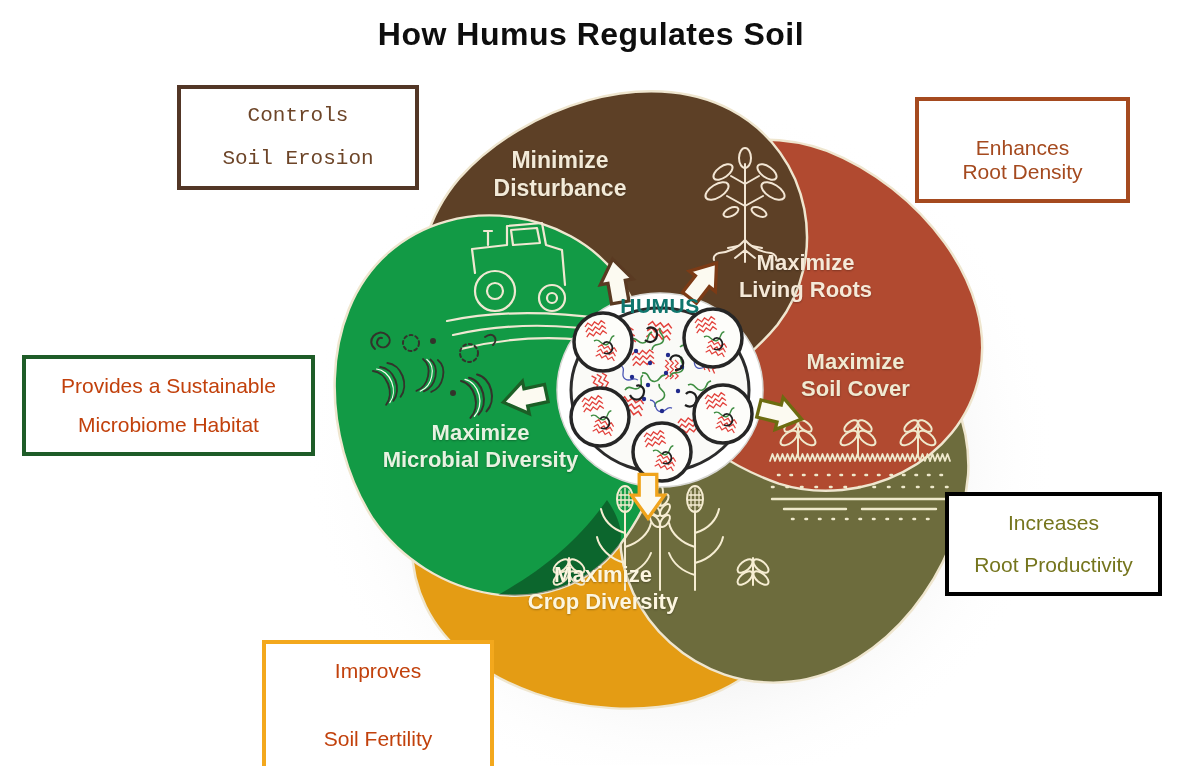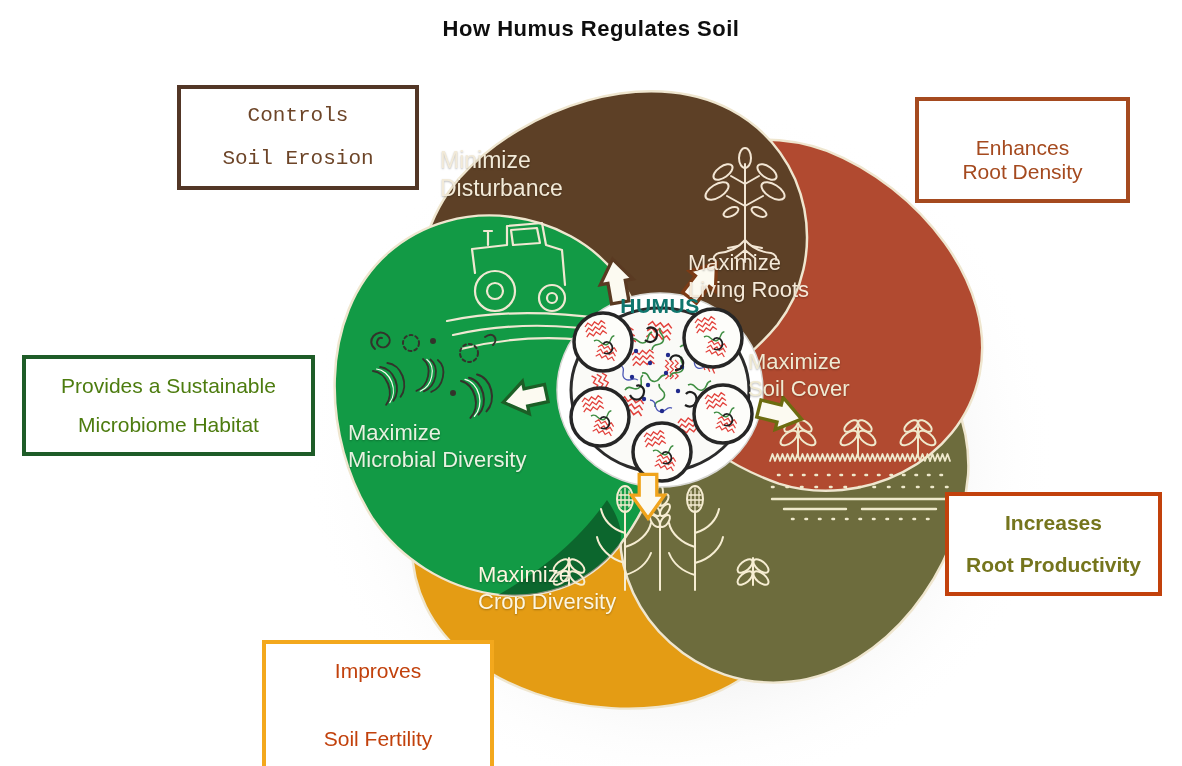--- a/index.html
+++ b/index.html
@@ -1,32 +1,32 @@
 <!DOCTYPE html>
 <html><head>
 <meta charset="utf-8">
 <style>
   html,body{margin:0;padding:0;background:#fff;}
   #page{position:relative;width:1182px;height:766px;background:#ffffff;overflow:hidden;
         font-family:"Liberation Sans",sans-serif;}
   .title{position:absolute;left:0;top:16px;width:100%;text-align:center;
-         font-size:22px;font-weight:bold;color:#0e0e0e;letter-spacing:.5px;}
+         font-size:32px;font-weight:bold;color:#0e0e0e;letter-spacing:.5px;}
   
   .callout{position:absolute;box-sizing:border-box;background:#fff;
            display:flex;flex-direction:column;justify-content:space-between;
            text-align:center;padding:15px 6px;font-size:21px;line-height:1.15;}
   .callout span{display:block;}
   .co-erosion{left:177px;top:85px;width:242px;height:105px;border:4px solid #523626;color:#6d4528;font-family:Liberation Mono, monospace;}
   .co-roots{left:915px;top:97px;width:215px;height:106px;border:4px solid #a54a1f;color:#a54a1f;justify-content:flex-end;}
-  .co-microbiome{left:22px;top:355px;width:293px;height:101px;border:4px solid #1e5c28;color:#4d7c0f;}
-  .co-productivity{left:945px;top:492px;width:217px;height:104px;border:4px solid #c2410c;color:#75751d;font-weight:bold;}
+  .co-microbiome{left:22px;top:355px;width:293px;height:101px;border:4px solid #1e5c28;color:#c2410c;}
+  .co-productivity{left:945px;top:492px;width:217px;height:104px;border:4px solid #000000;color:#75751d;}
   .co-fertility{left:262px;top:640px;width:232px;height:130px;border:4px solid #f3a81d;color:#c2410c;}
   
   #wheel{position:absolute;left:280px;top:55px;width:780px;height:710px;}
-  .seg-label{position:absolute;text-align:left;font-weight:normal;line-height:1.22;
+  .seg-label{position:absolute;text-align:center;font-weight:bold;line-height:1.22;
              text-shadow:0 1px 2px rgba(0,0,0,.28);}
   .sl-disturbance{left:440px;top:146px;width:240px;font-size:23px;color:#f2ead8;}
   .sl-roots{left:688px;top:250px;width:235px;font-size:22px;color:#f5e9d8;}
   .sl-cover{left:748px;top:349px;width:215px;font-size:22px;color:#f0ead2;}
   .sl-crop{left:478px;top:562px;width:250px;font-size:22px;color:#fdf6e0;}
   .sl-microbial{left:348px;top:420px;width:265px;font-size:22px;color:#e8f2e1;}
   .humus-label{position:absolute;left:580px;top:294px;width:160px;text-align:center;
                font-size:21px;font-weight:bold;color:#0f766e;letter-spacing:.5px;}
 </style>
 </head>

